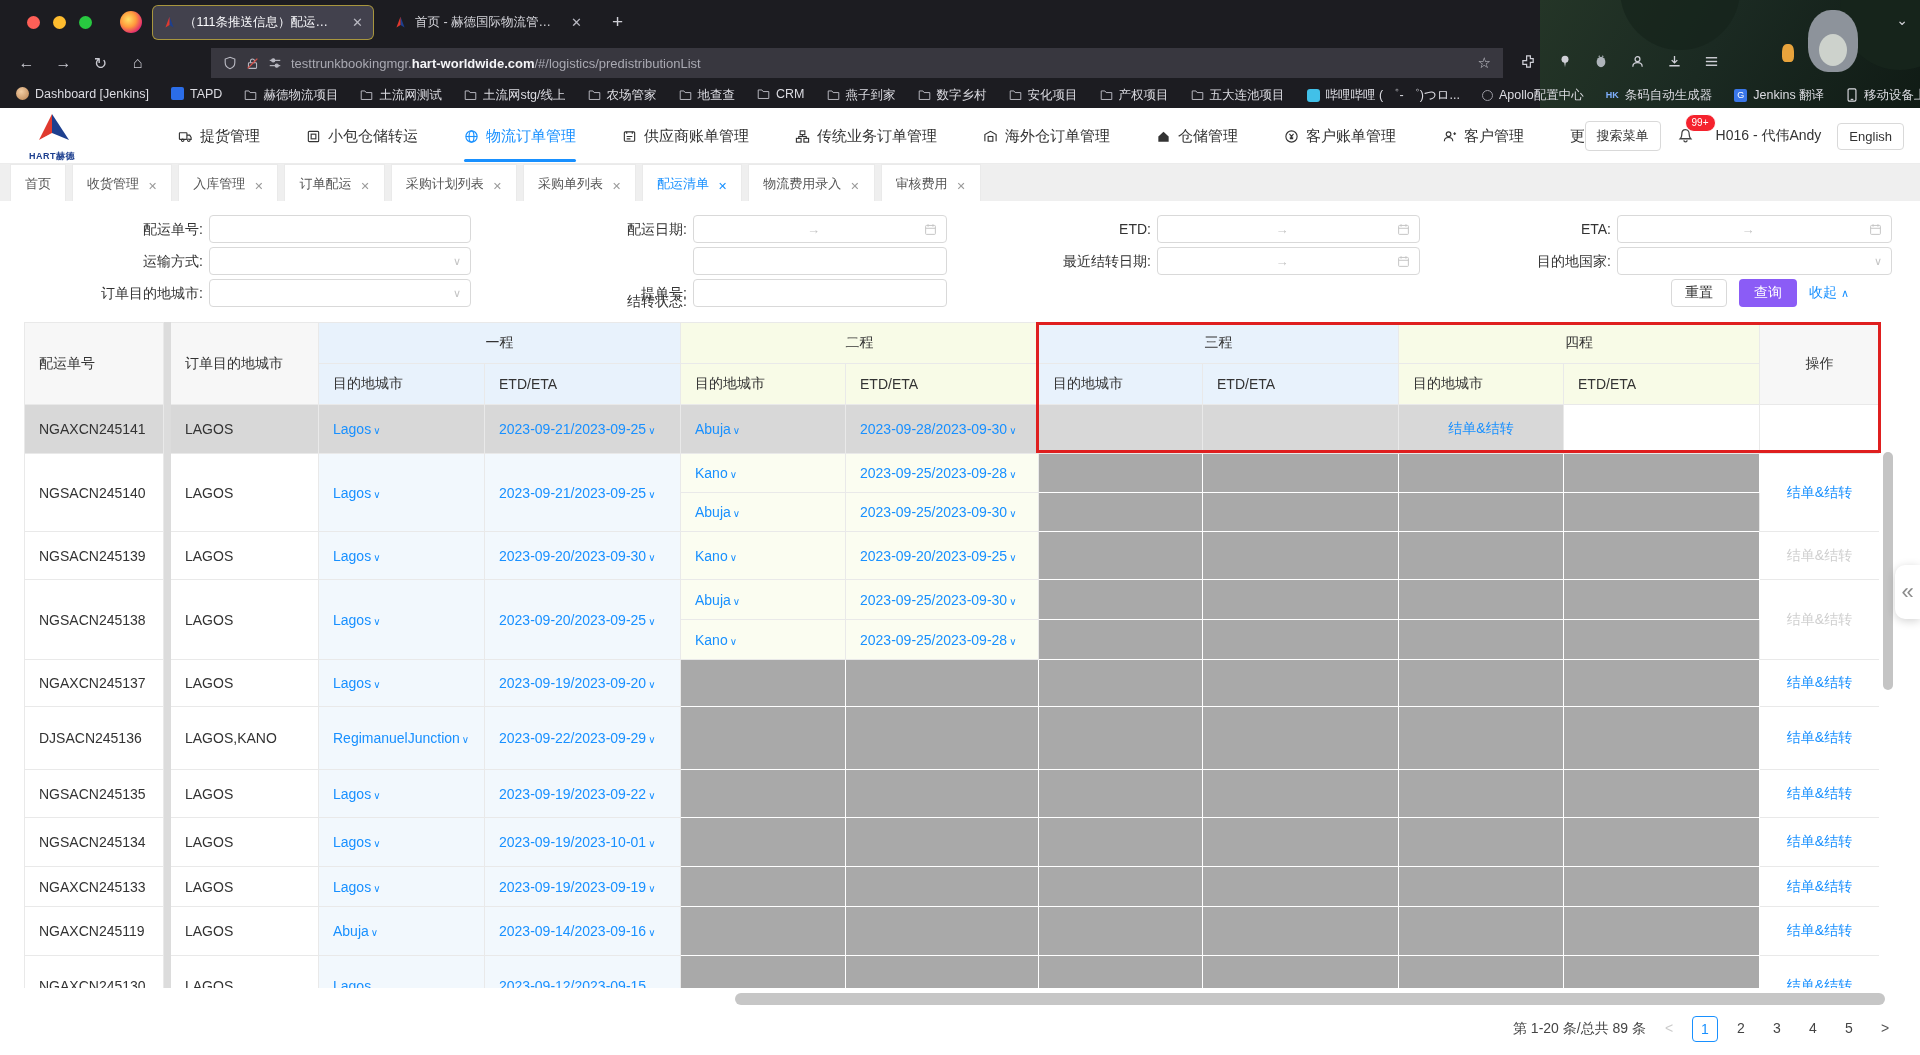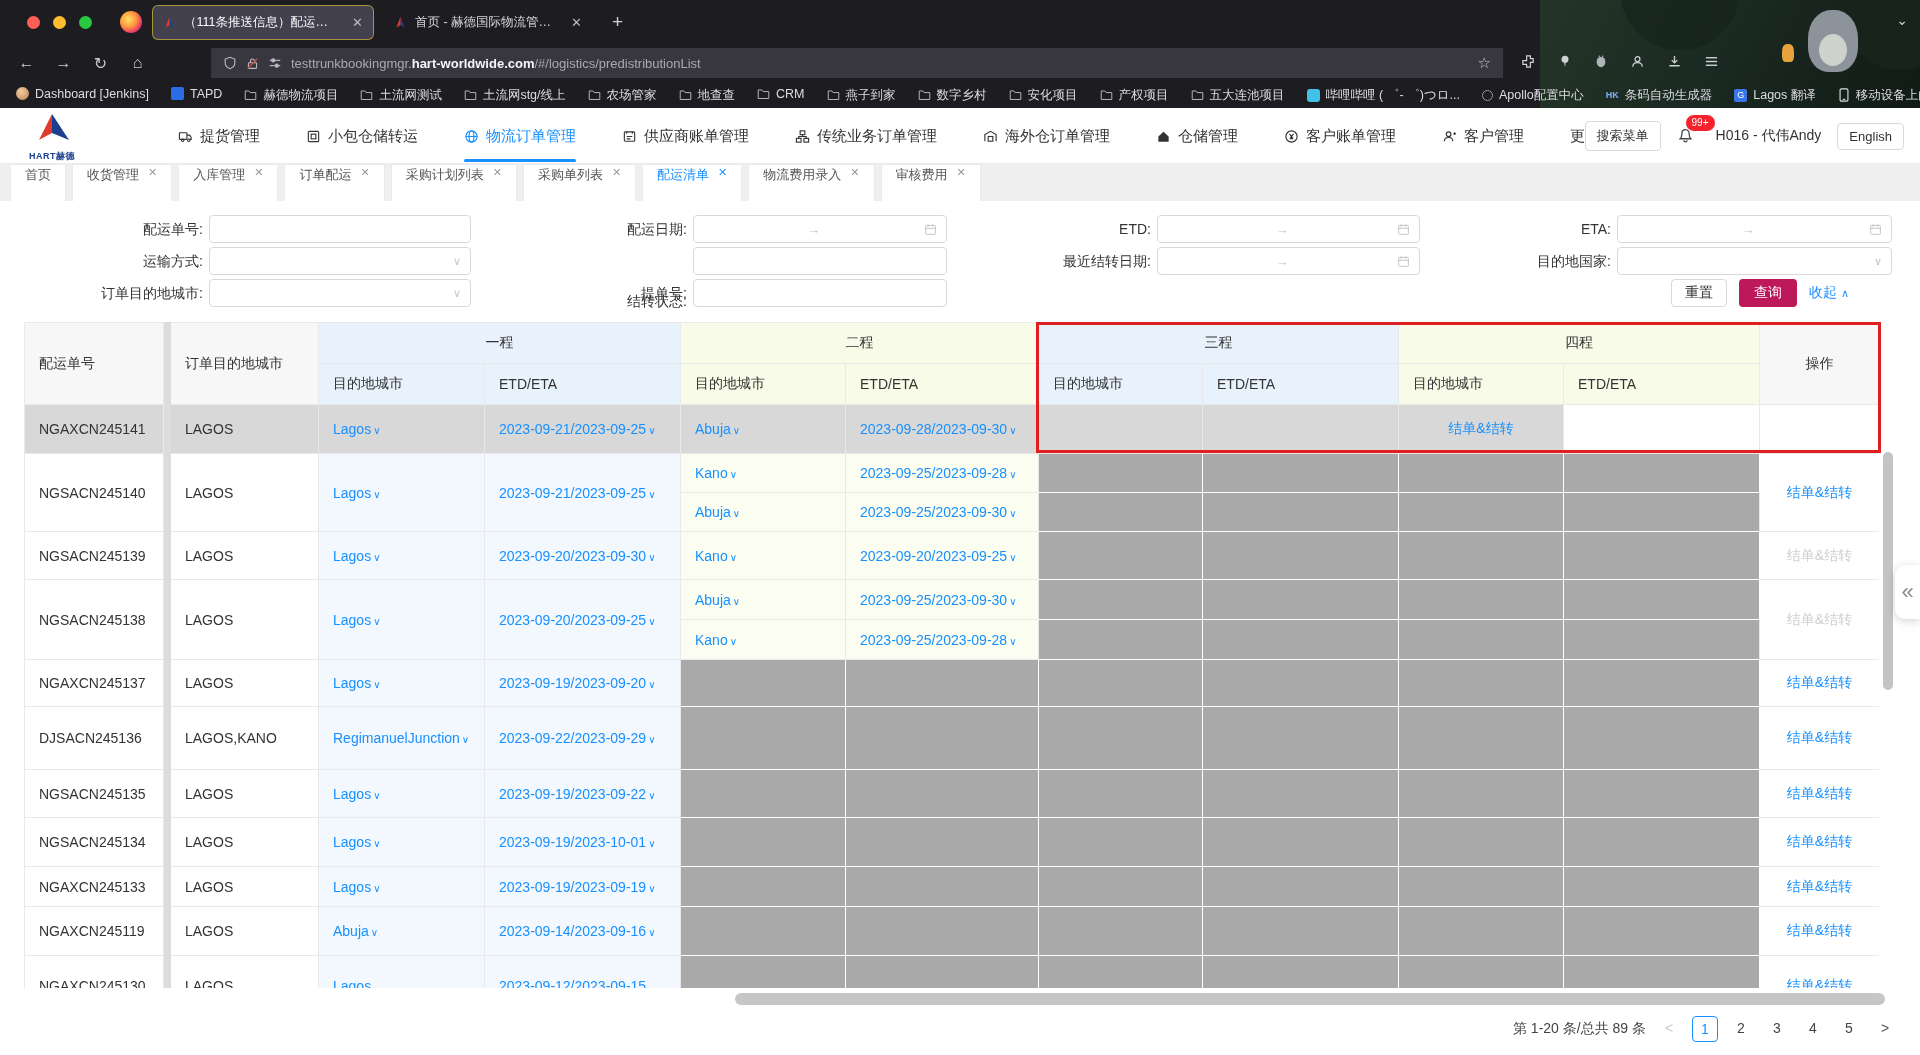--- a/index.html
+++ b/index.html
@@ -68,38 +68,38 @@
   .chipbtn{border:1px solid #d9d9d9;border-radius:4px;padding:5px 11px;font-size:13px;color:#333;
     background:#fff;white-space:nowrap}
   .bellwrap{position:relative;margin-right:6px}
   .badge{position:absolute;top:-12px;left:8px;background:#f5222d;color:#fff;font-size:10px;
     line-height:1;padding:3px 6px;border-radius:9px;border:1px solid #fff;white-space:nowrap}
   .username{font-size:14px;color:#333;white-space:nowrap}
 
   
   .tabstrip{position:absolute;left:0;top:164px;width:1920px;height:37px;background:#efefef;
     display:flex;align-items:stretch;gap:6px;padding-left:10px;z-index:9}
-  .wtab{background:#fff;display:flex;align-items:flex-start;gap:9px;padding:1px 14px;font-size:13px;
+  .wtab{background:#fff;display:flex;align-items:flex-end;gap:9px;padding:8px 14px;font-size:13px;
     color:#555;white-space:nowrap;border:1px solid #eaeaea;border-bottom:none}
   .wtab .x{color:#9a9a9a;font-size:11px}
   .wtab.active{color:#1890ff}
   .wtab.active .x{color:#1890ff}
 
   
   .filterpanel{position:absolute;left:0;top:201px;width:1920px;height:120px;background:#fff;z-index:8}
   .flabel{position:absolute;height:28px;line-height:28px;text-align:right;font-size:14px;color:#333}
   .fbox{position:absolute;height:28px;border:1px solid #d9d9d9;border-radius:4px;background:#fff;
     display:flex;align-items:center;padding:0 9px;color:#bfbfbf;font-size:13px}
   .fbox .sel-caret{margin-left:auto;font-size:11px;color:#c4c4c4}
   .fbox .r-arrow{flex:1;text-align:center;color:#c4c4c4;font-size:13px}
   .fbox .cal{margin-left:auto;display:flex}
   .btn{position:absolute;height:28px;border-radius:4px;font-size:14px;display:flex;
     align-items:center;justify-content:center;cursor:pointer}
   .btn-reset{border:1px solid #d9d9d9;background:#fff;color:#333}
-  .btn-search{background:#be185d;color:#fff}
+  .btn-search{background:#8b5cf6;color:#fff}
   .collapse-link{position:absolute;height:28px;display:flex;align-items:center;gap:4px;
     color:#1890ff;font-size:14px;cursor:pointer}
 
   
   .tablewrap{position:absolute;left:24px;top:322px;width:1855px;height:666px;overflow:hidden;z-index:5}
   table.grid{border-collapse:collapse;table-layout:fixed;width:1855px;font-size:14px;color:#333}
   .grid th,.grid td{border:1px solid #e9e9e9;padding:0 14px;overflow:hidden;vertical-align:middle}
   .grid thead th{font-weight:400;height:41px;text-align:left}
   .th-grp{text-align:center !important}
   .h-grey{background:#f7f7f7}
@@ -353,21 +353,21 @@
           <span class="bm">
             <span class="bi bi-apollo"></span>
             <span>Apollo配置中心</span>
           </span>
           <span class="bm">
             <span class="bi bi-hk">HK</span>
             <span>条码自动生成器</span>
           </span>
           <span class="bm">
             <span class="bi bi-gtrans">G</span>
-            <span>Lagos 翻译</span>
+            <span>Jenkins 翻译</span>
           </span>
         </span>
       <span class="bm bm-right">
         <svg width="12" height="14" viewBox="0 0 12 16" fill="none" stroke="#dcdce2" stroke-width="1.3">
           <rect x="1.5" y="1" width="9" height="14" rx="1.5"></rect>
             <line x1="4.5" y1="13" x2="7.5" y2="13"></line>
           </svg>
         <span>移动设备上的书签</span>
       </span>
     </div>

